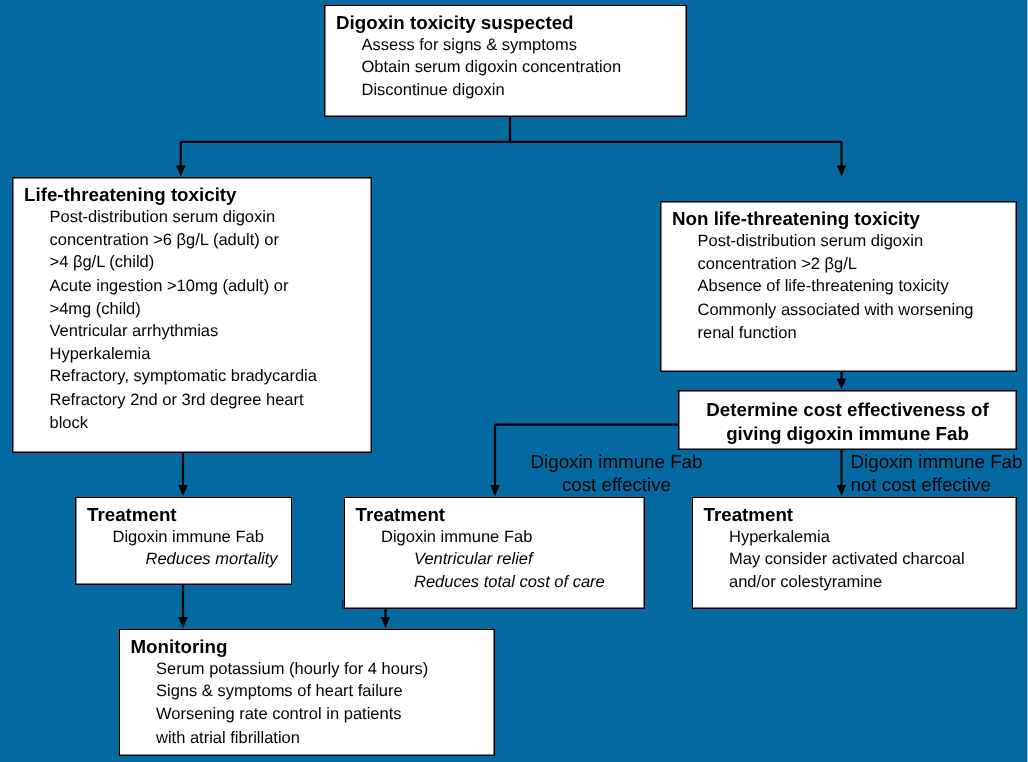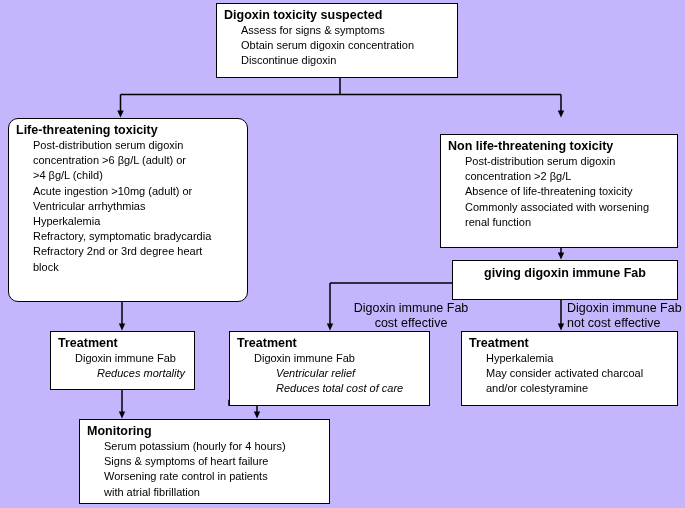--- a/index.html
+++ b/index.html
@@ -4,21 +4,21 @@
 <style>
   html, body {
     margin: 0;
     padding: 0;
     background: #ffffff;
   }
   #canvas {
     position: relative;
     width: 685px;
     height: 508px;
-    background: #c4b5fd;
+    background: #0369a1;
     font-family: "Liberation Sans", sans-serif;
     color: #000000;
     overflow: hidden;
   }
   .box {
     position: absolute;
     box-sizing: border-box;
     border: 1.5px solid #000000;
     background: #ffffff;
     z-index: 5;
@@ -108,28 +108,29 @@
     <div class="box-inner">
       <div class="title">Digoxin toxicity suspected</div>
       <div class="lines">
         <div class="ln">Assess for signs &amp; symptoms</div>
         <div class="ln">Obtain serum digoxin concentration</div>
         <div class="ln">Discontinue digoxin</div>
       </div>
     </div>
   </div>
 
-  <div class="box" style="left:8px; top:118px; width:240px; height:184px;border-radius:10px;">
+  <div class="box" style="left:8px; top:118px; width:240px; height:184px;">
     <div class="box-inner">
       <div class="title">Life-threatening toxicity</div>
       <div class="lines">
         <div class="ln">Post-distribution serum digoxin</div>
         <div class="ln">concentration &gt;6 βg/L (adult) or</div>
         <div class="ln">&gt;4 βg/L (child)</div>
         <div class="ln">Acute ingestion &gt;10mg (adult) or</div>
+        <div class="ln">&gt;4mg (child)</div>
         <div class="ln">Ventricular arrhythmias</div>
         <div class="ln">Hyperkalemia</div>
         <div class="ln">Refractory, symptomatic bradycardia</div>
         <div class="ln">Refractory 2nd or 3rd degree heart</div>
         <div class="ln">block</div>
       </div>
     </div>
   </div>
 
   <div class="box" style="left:440px; top:134px; width:238px; height:114px;">
@@ -140,20 +141,21 @@
         <div class="ln">concentration &gt;2 βg/L</div>
         <div class="ln">Absence of life-threatening toxicity</div>
         <div class="ln">Commonly associated with worsening</div>
         <div class="ln">renal function</div>
       </div>
     </div>
   </div>
 
   <div class="box" style="left:452px; top:260px; width:226px; height:40px;">
     <div class="box-inner" style="padding:4px 4px 4px 4px;">
+      <div class="title centered">Determine cost effectiveness of</div>
       <div class="title centered">giving digoxin immune Fab</div>
     </div>
   </div>
 
   <div class="edge-label" style="left:336px; top:301px; width:150px;">
     <div>Digoxin immune Fab</div>
     <div>cost effective</div>
   </div>
 
   <div class="edge-label" style="left:567px; top:301px; width:130px; text-align:left;">

